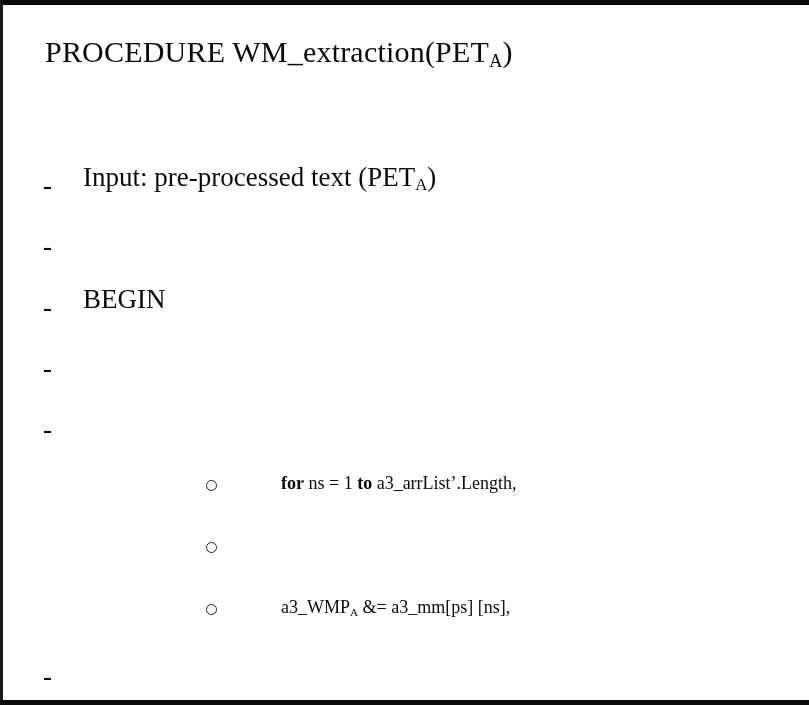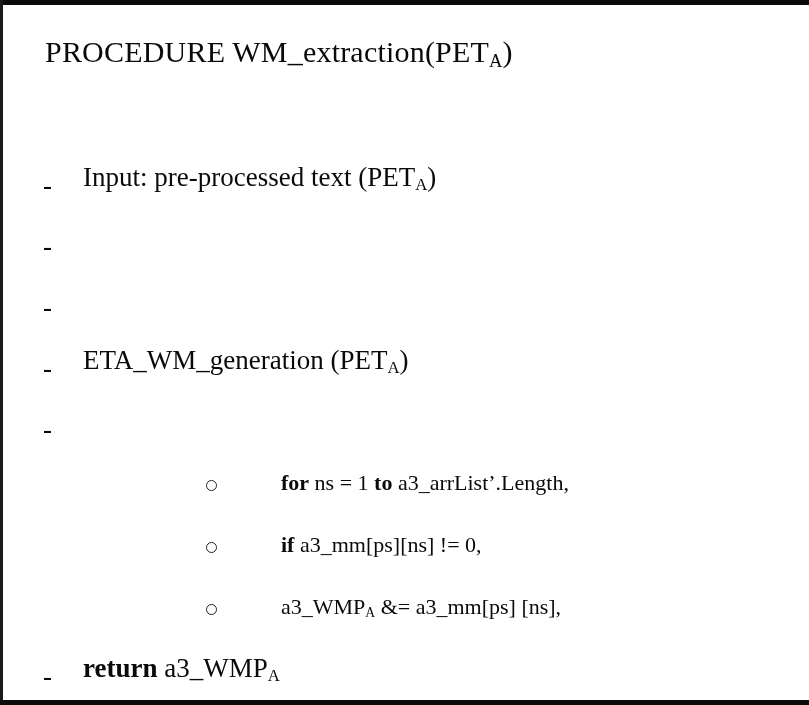--- a/index.html
+++ b/index.html
@@ -110,21 +110,21 @@
     width: 11px;
     height: 11px;
     border: 1.6px solid #222;
     border-radius: 50%;
     box-sizing: border-box;
   }
   .line.lvl1 .txt {
     position: absolute;
     left: 274px;
     top: 6px;
-    font-size: 22px;
+    font-size: 18px;
     line-height: 34px;
   }
 
   b, .kw { font-weight: bold; }
   sub {
     font-size: 0.62em;
     vertical-align: baseline;
     position: relative;
     bottom: -0.25em;
     letter-spacing: 0;
@@ -149,46 +149,44 @@
     <div class="lines" id="lines">
         <div class="line lvl0">
           <span class="bullet">-</span>
           <span class="txt"><span>Input: pre-processed text (PET</span><sub>A</sub><span>)</span></span>
         </div>
         <div class="line lvl0">
           <span class="bullet">-</span>
         </div>
         <div class="line lvl0">
           <span class="bullet">-</span>
+          <span class="txt"><span>BEGIN</span></span>
         </div>
         <div class="line lvl0">
           <span class="bullet">-</span>
-          <span class="txt"><span>ETA_WM_generation (PET</span><sub>A</sub><span>)</span></span>
         </div>
         <div class="line lvl0">
           <span class="bullet">-</span>
         </div>
         <div class="line lvl1">
           <span class="bullet">
             <span class="ring"></span>
           </span>
           <span class="txt"><b>for</b><span> ns = 1 </span><b>to</b><span> a3_arrList’.Length,</span></span>
         </div>
         <div class="line lvl1">
           <span class="bullet">
             <span class="ring"></span>
           </span>
-          <span class="txt"><b>if</b><span> a3_mm[ps][ns] != 0,</span></span>
         </div>
         <div class="line lvl1">
           <span class="bullet">
             <span class="ring"></span>
           </span>
           <span class="txt"><span>a3_WMP</span><sub>A</sub><span>  &amp;= a3_mm[ps] [ns],</span></span>
         </div>
         <div class="line lvl0">
           <span class="bullet">-</span>
-          <span class="txt"><b>return</b><span> a3_WMP</span><sub>A</sub></span>
         </div>
       </div>
 
   </div>
 </div>
 
 </body></html>

